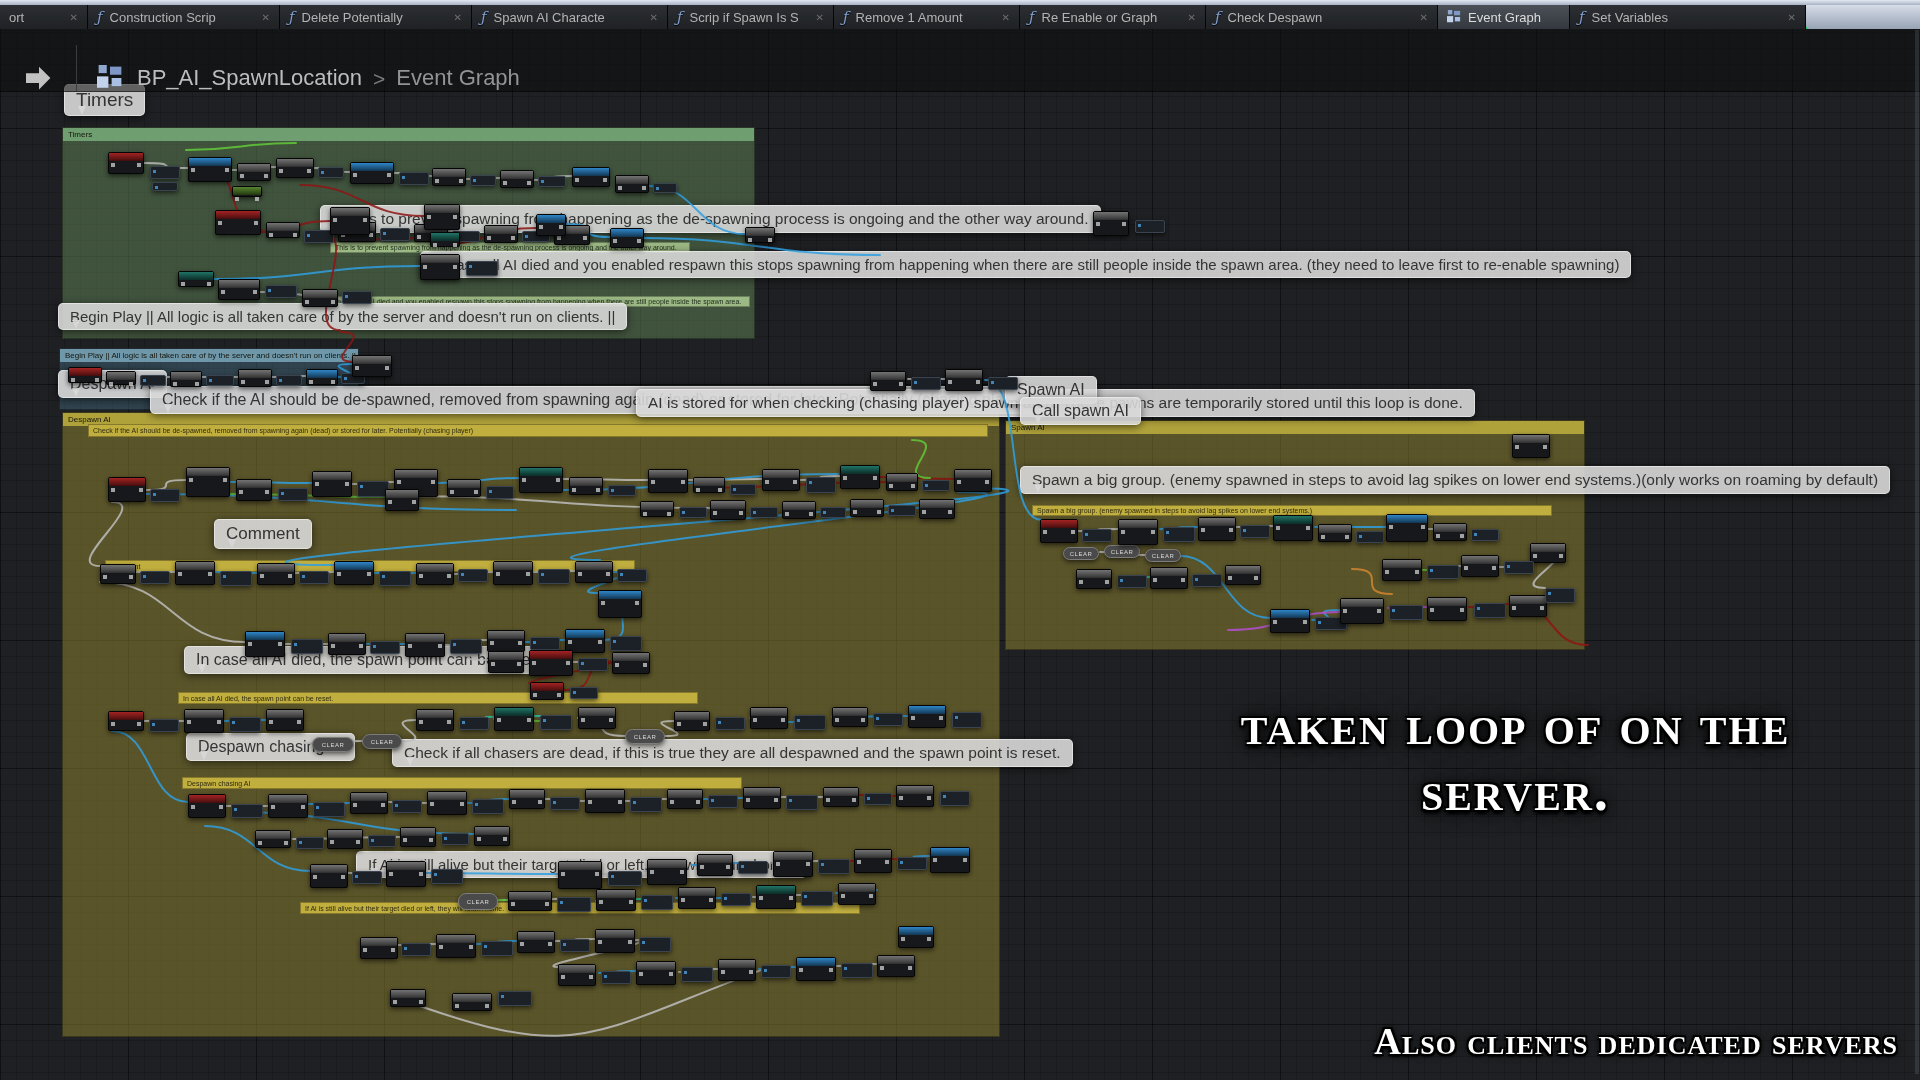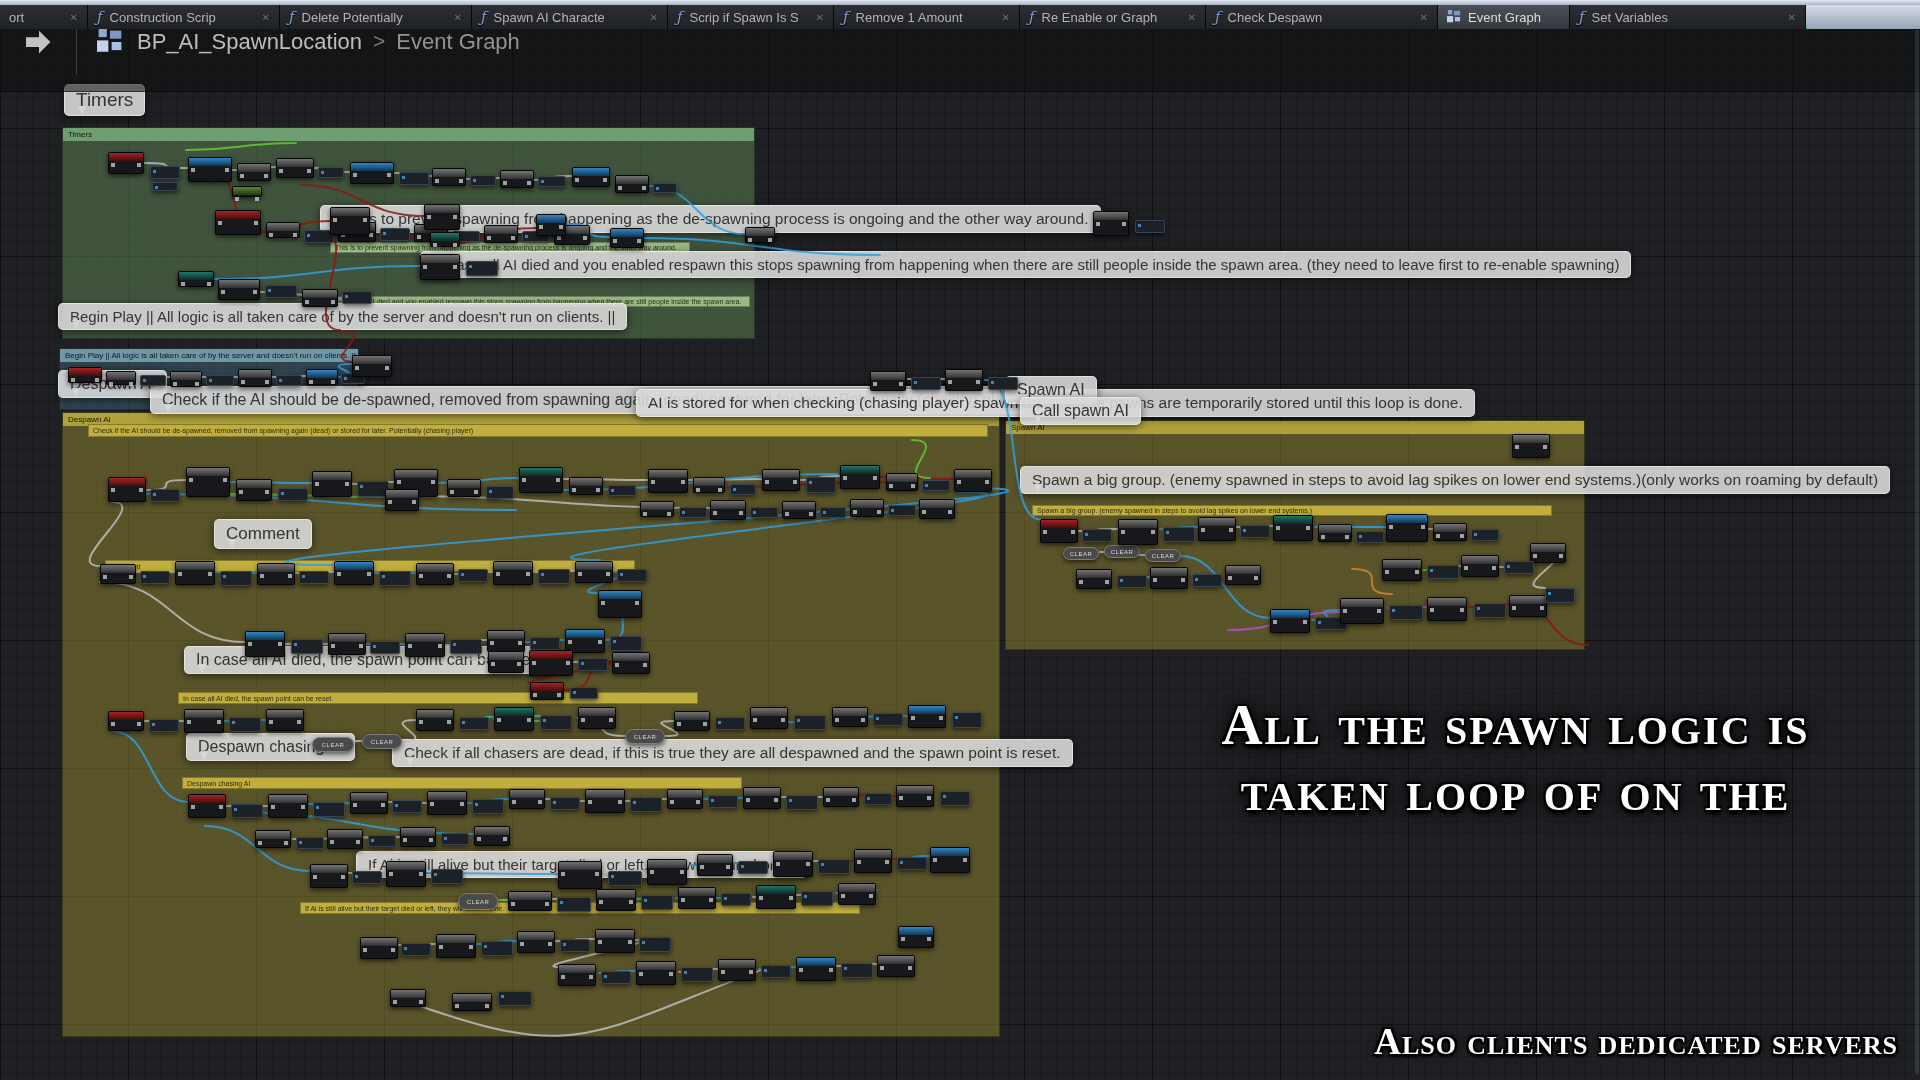--- a/index.html
+++ b/index.html
@@ -26,21 +26,21 @@
   .tab.active{background:linear-gradient(#4b5058,#34383e);color:#dddddd;}
   .tlabel{overflow:hidden;}
   .ficon{font-family:"DejaVu Serif",serif;font-style:italic;font-size:15px;line-height:15px;
          color:#7f9fd0;text-shadow:0 1px 1px #000;}
   .gicon{display:inline-flex;}
   .tclose{margin-left:auto;color:#6d6d6d;font-size:10px;padding-left:6px;}
   .tab-filler{flex:1 1 auto;background:linear-gradient(#d6dde8,#98a3b5);border-bottom-left-radius:4px;}
 
   
   .breadcrumb{position:absolute;left:0;top:29px;width:1920px;height:62px;z-index:90;
-              display:flex;align-items:flex-start;background:rgba(13,13,13,.55);
+              display:flex;align-items:flex-end;background:rgba(13,13,13,.55);
               border-bottom:1px solid rgba(0,0,0,.5);}
   .nav-arrow{margin-left:26px;display:inline-flex;}
   .bc-div{width:1px;height:46px;background:#3d3d3d;margin:0 20px 0 24px;}
   .bp-icon{display:inline-flex;margin-right:14px;}
   .bc-title{color:#bdbdbd;font-size:22px;}
   .bc-sep{color:#7d7d7d;font-size:21px;margin:0 11px;}
   .bc-page{color:#949494;font-size:22px;}
 
   
   .cbox{position:absolute;z-index:20;border:1px solid rgba(0,0,0,.35);box-sizing:border-box;}
@@ -862,18 +862,18 @@
       <rect x="8" y="1" width="7" height="5" fill="#7e97c6"></rect>
       <rect x="9" y="8" width="6" height="5" fill="#a9c0e4"></rect>
     </svg>
   </span>
   <span class="bc-title">BP_AI_SpawnLocation</span>
   <span class="bc-sep">&gt;</span>
   <span class="bc-page">Event Graph</span>
 </div>
 
 <div class="caption-main">
-  <div>All the spawn logic is</div>
   <div>taken loop of on the</div>
+  <div>server.</div>
 </div>
 <div class="caption-footer">Also clients dedicated servers</div>
 
 <div class="vscroll"></div>
 
 </body></html>

